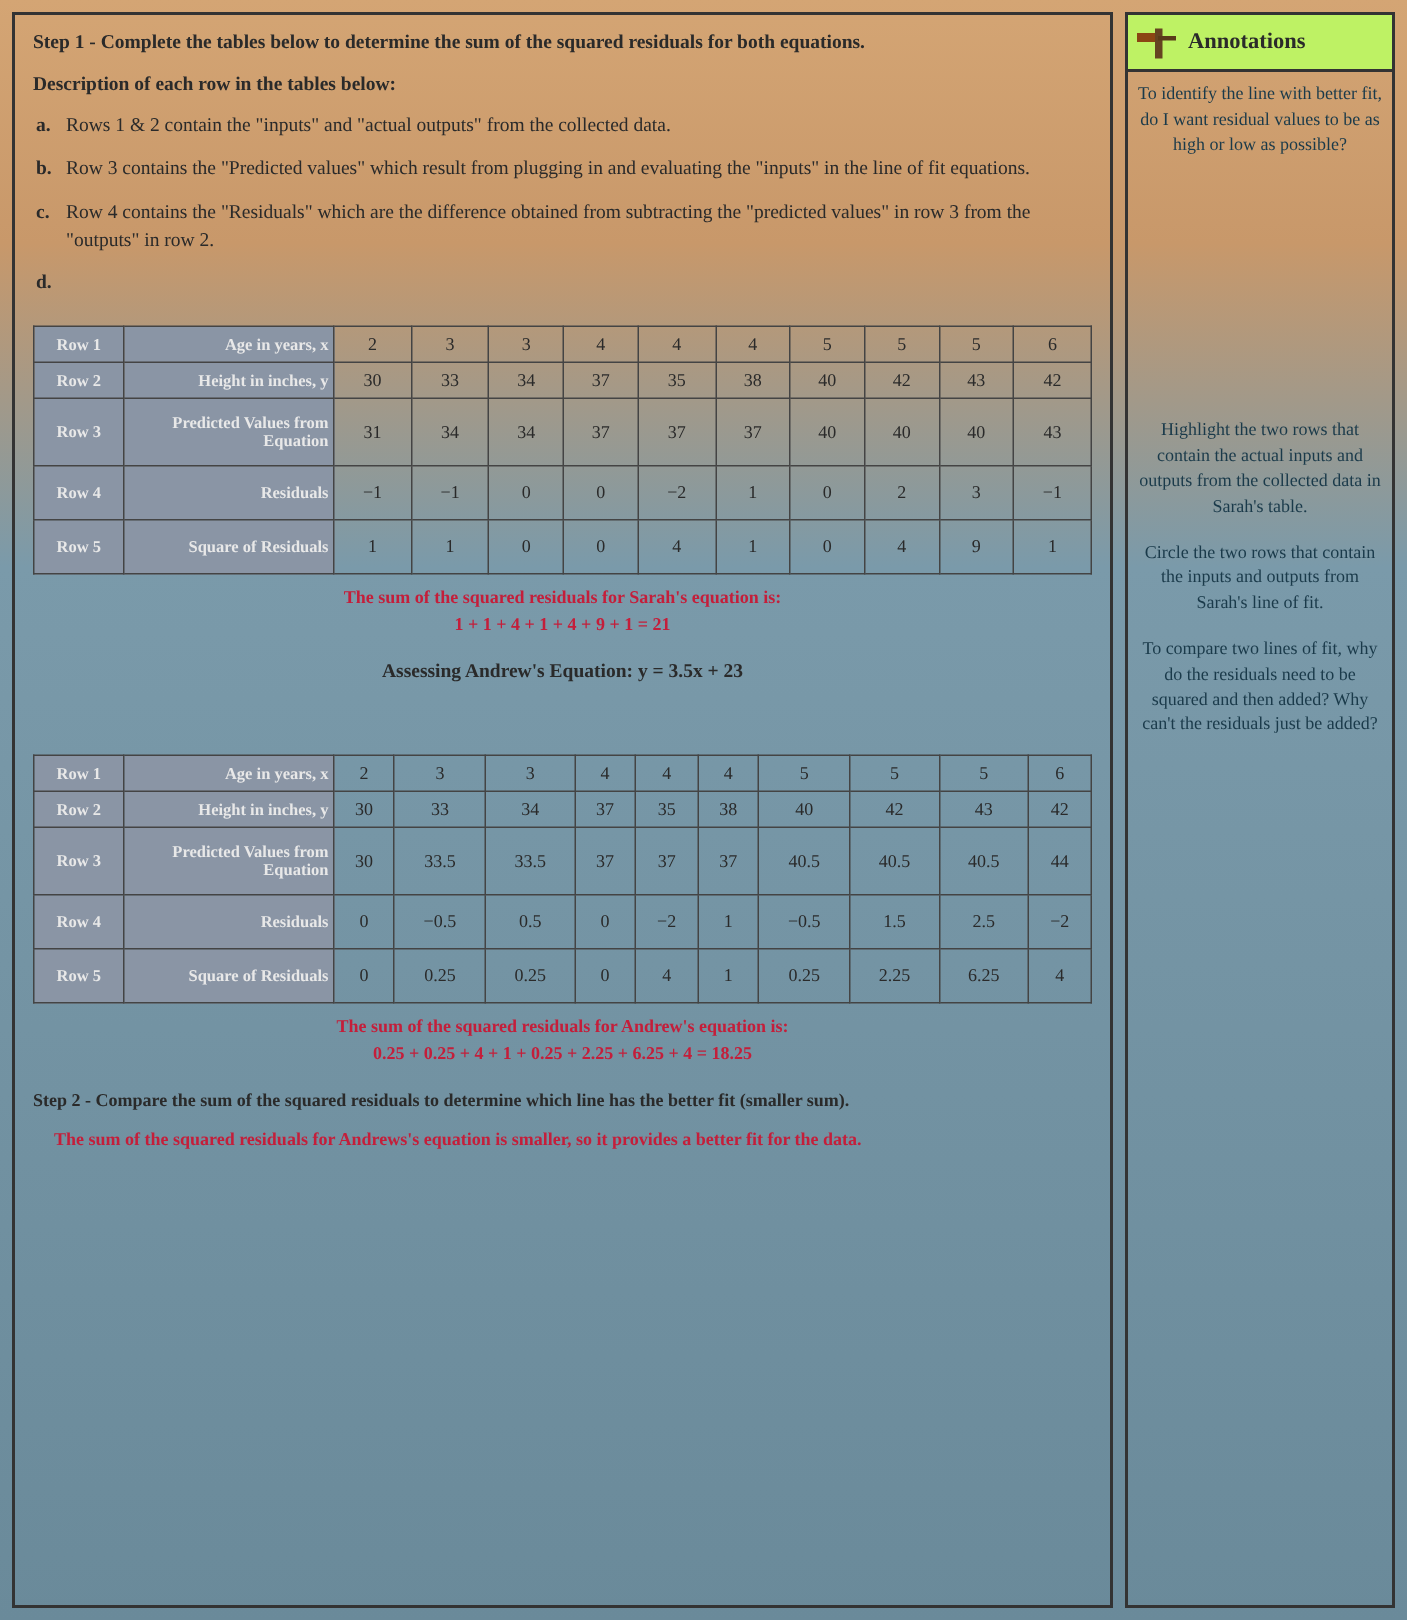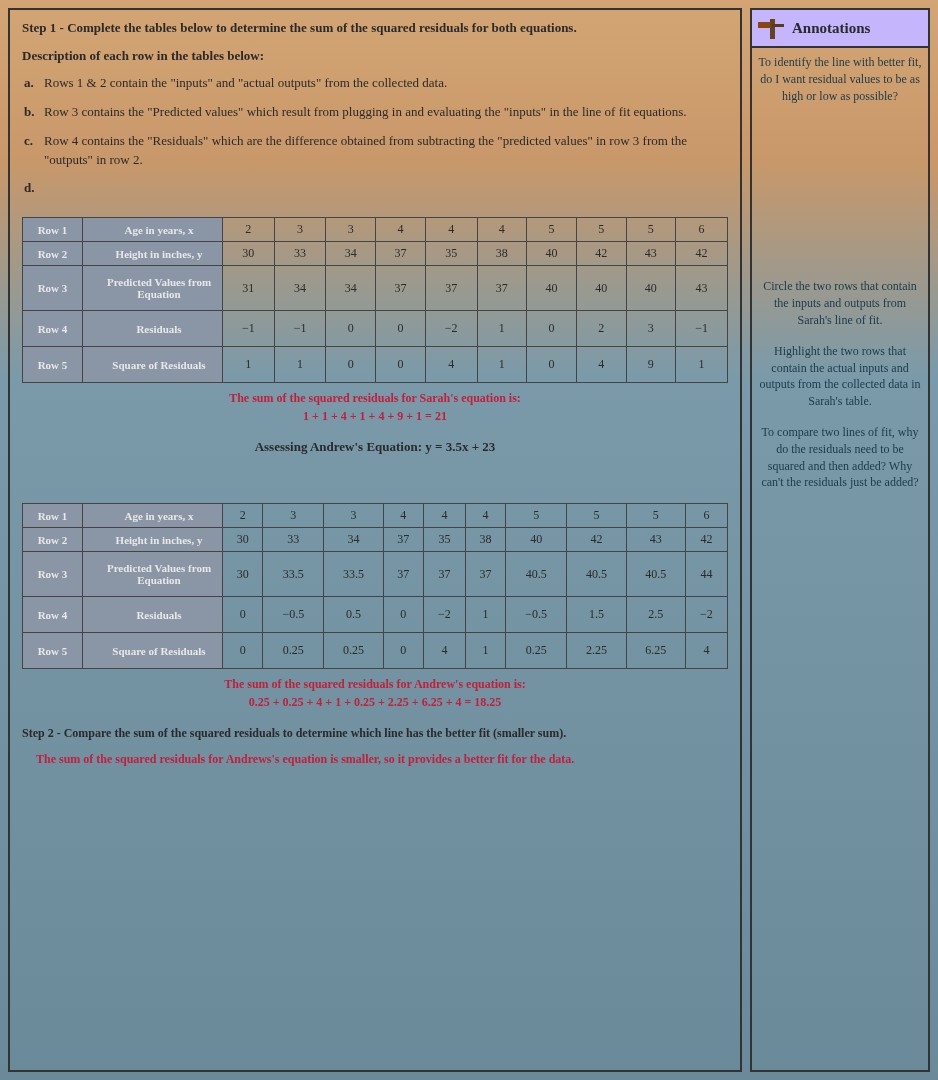--- a/index.html
+++ b/index.html
@@ -19,21 +19,21 @@
   padding: 10px 12px;
   overflow: hidden;
 }
 .sidebar {
   width: 180px;
   border: 2px solid #333;
   display: flex;
   flex-direction: column;
 }
 .sidebar-header {
-  background: #c4b5fd;
+  background: #bef264;
   border-bottom: 2px solid #333;
   padding: 6px 4px;
   display: flex;
   align-items: center;
   gap: 6px;
   font-weight: bold;
   font-size: 15px;
 }
 .sidebar-body {
   padding: 6px;
@@ -59,21 +59,21 @@
   background: #8a95a5;
   color: #e8e8e8;
   font-weight: bold;
   width: 60px;
   font-size: 11px;
 }
 .row-label-c {
   background: #8a95a5;
   color: #e8e8e8;
   font-weight: bold;
-  text-align: center;
+  text-align: right;
   padding-left: 16px;
   width: 140px;
   font-size: 11px;
 }
 .tall-row td, .tall-row th { padding-top: 10px; padding-bottom: 10px; }
 .sum-text { color: #c41e3a; font-weight: bold; text-align: center; margin: 6px 0 14px; font-size: 12px; line-height: 1.5; }
 .step2-text { margin: 12px 0 8px; font-weight: bold; font-size: 12px; line-height: 1.4; }
 .conclusion { color: #c41e3a; font-weight: bold; margin-left: 14px; font-size: 12px; line-height: 1.5; }
 .hammer-icon { width: 30px; height: 24px; }
 </style>
@@ -269,18 +269,18 @@
       <svg class="hammer-icon" viewBox="0 0 30 24">
         <rect x="2" y="6" width="14" height="6" fill="#8b4513"></rect>
         <rect x="14" y="3" width="5" height="20" fill="#654321"></rect>
         <rect x="16" y="8" width="12" height="3" fill="#5a3a1a"></rect>
       </svg>
       <span>Annotations</span>
     </div>
     <div class="sidebar-body">
       <div class="anno-block">To identify the line with better fit, do I want residual values to be as high or low as possible?</div>
       <div style="height:160px"></div>
+      <div class="anno-block">Highlight the two rows that contain the actual inputs and outputs from the collected data in Sarah's table.</div>
       <div class="anno-block">Circle the two rows that contain the inputs and outputs from Sarah's line of fit.</div>
-      <div class="anno-block">Highlight the two rows that contain the actual inputs and outputs from the collected data in Sarah's table.</div>
       <div class="anno-block">To compare two lines of fit, why do the residuals need to be squared and then added? Why can't the residuals just be added?</div>
     </div>
   </div>
 </div>
 
 </body></html>

